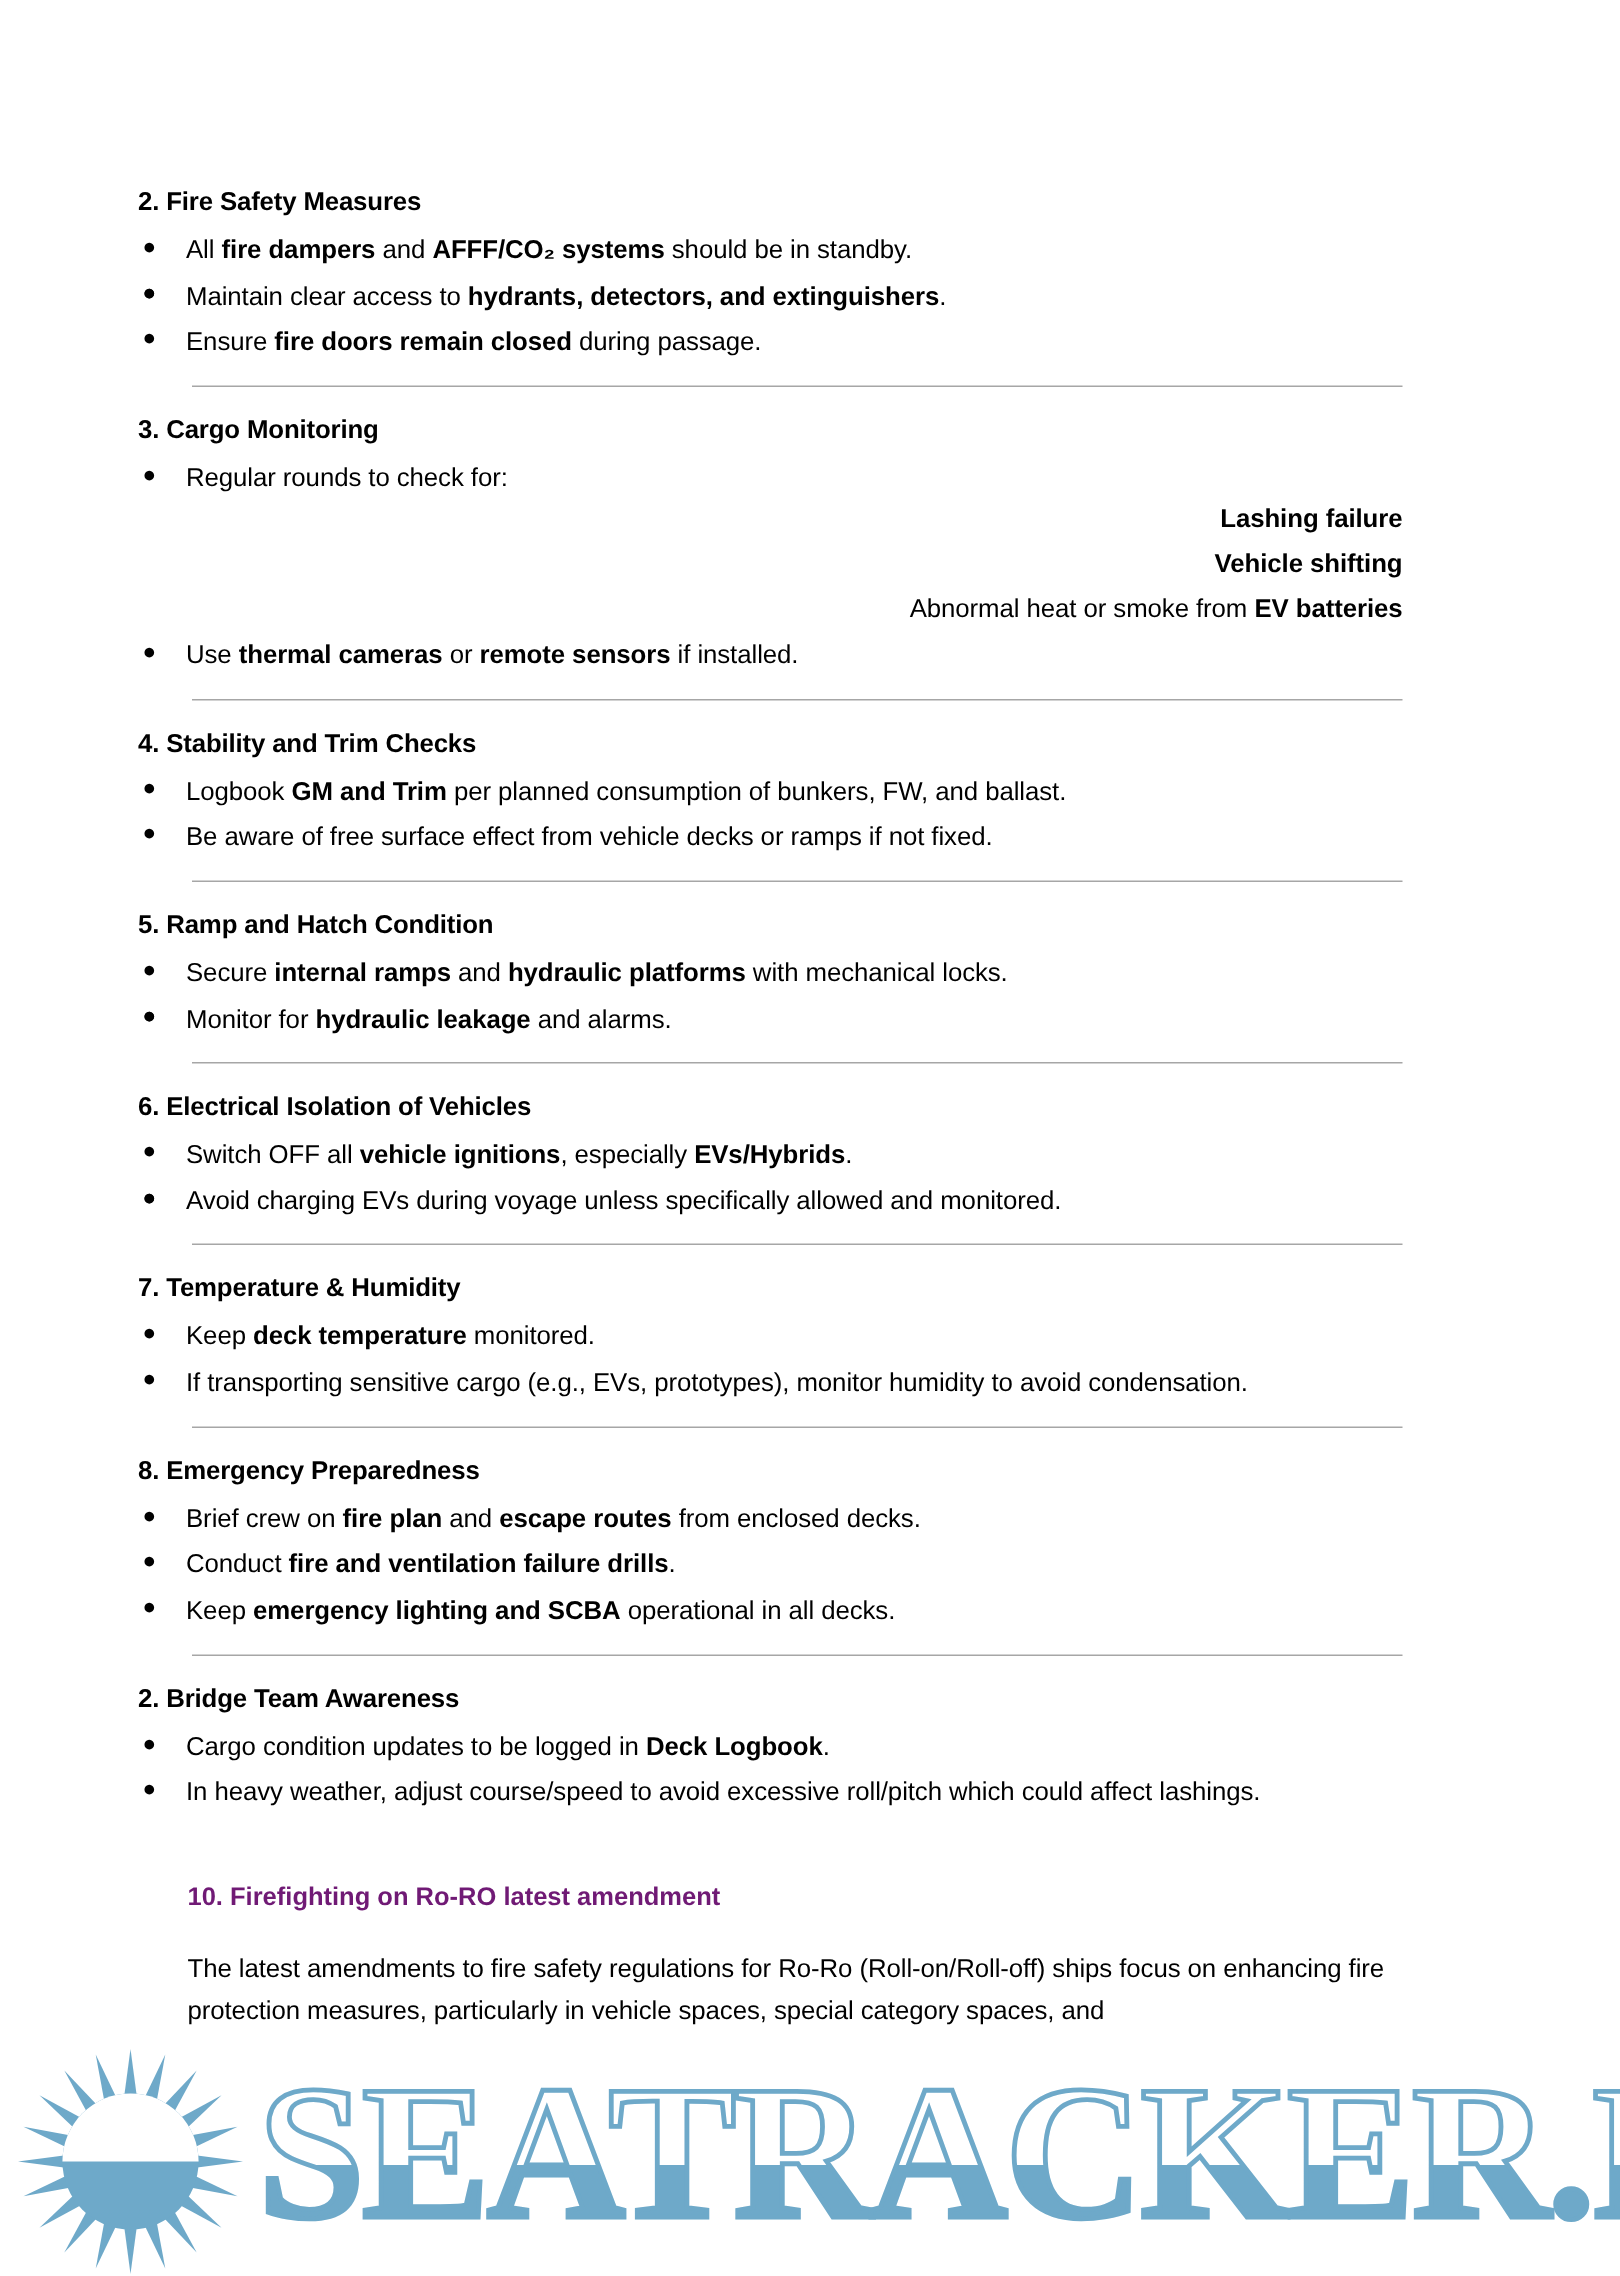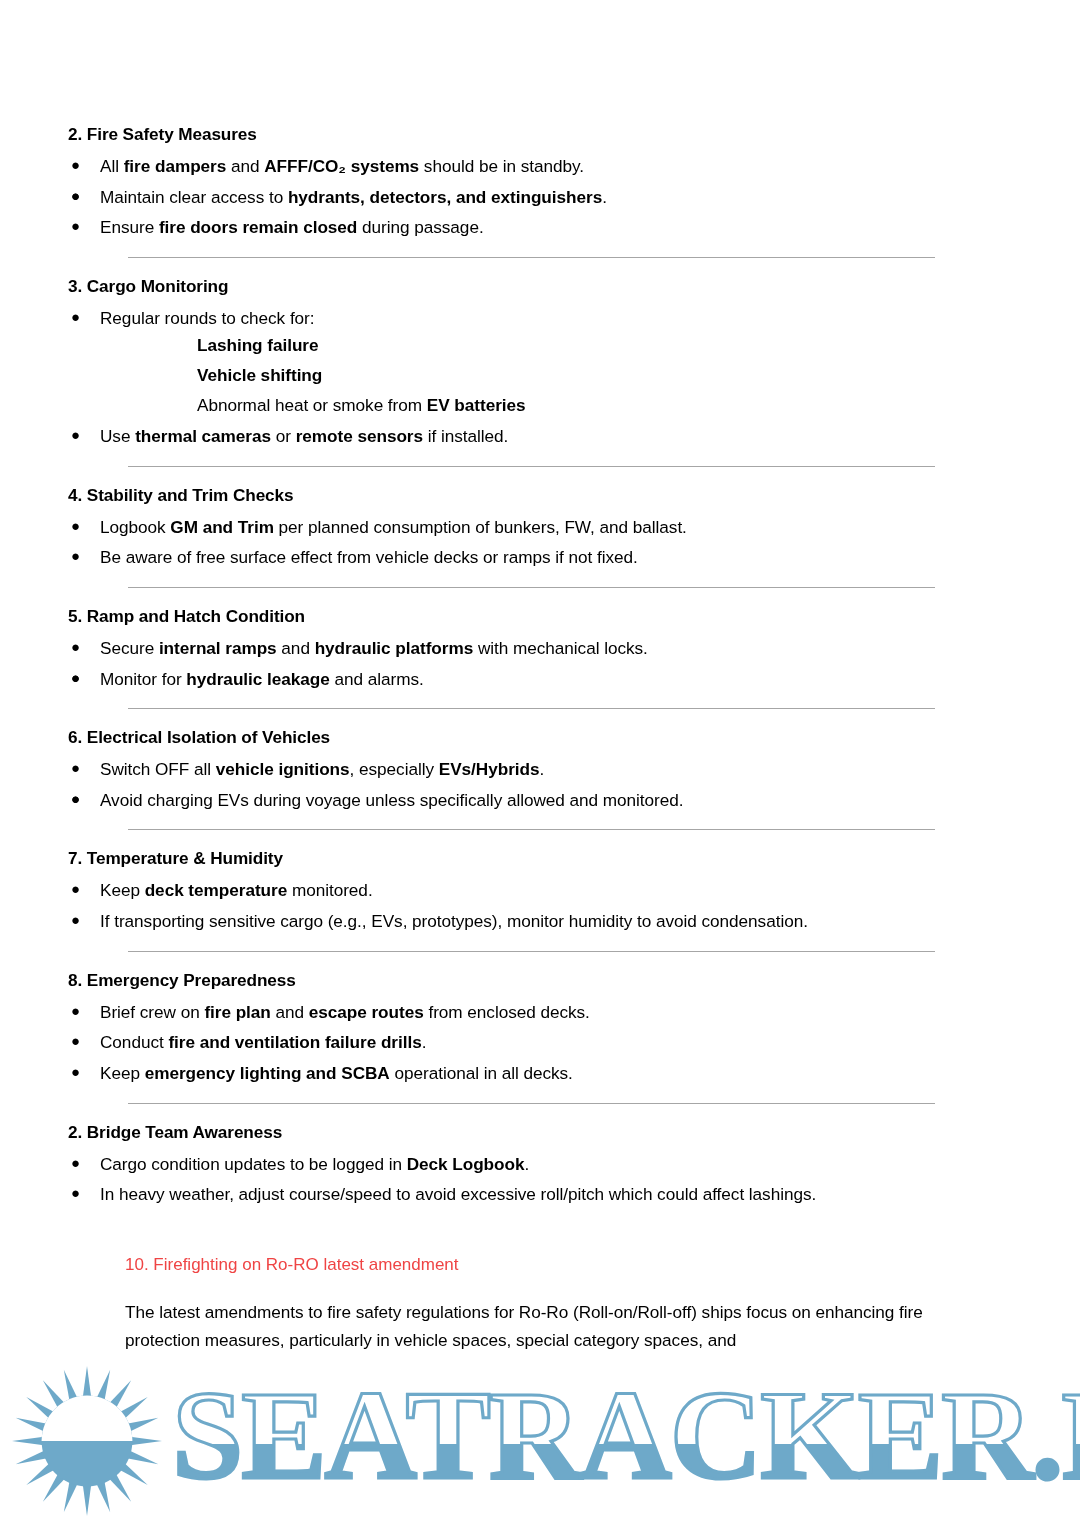--- a/index.html
+++ b/index.html
@@ -25,21 +25,21 @@
 
   .content {
     position: absolute;
     left: 0;
     top: 122px;
     width: 1080px;
   }
 
   
   .section {
-    padding-left: 68px;
+    padding-left: 92px;
     padding-right: 145px;
   }
 
   .sec-heading {
     font-size: 17.2px;
     font-weight: bold;
     line-height: 1.45;
     letter-spacing: -0.1px;
     margin: 0 0 6px 0;
     color: #000;
@@ -66,20 +66,21 @@
     left: 3px;
     top: 0;
     font-size: 15px;
     line-height: 1.62;
   }
 
   .subitems {
     list-style: none;
     margin: 0;
     padding: 0 0 0 65px;
+    text-align: right;
   }
   .subitems li {
     font-size: 17.2px;
     line-height: 1.58;
     margin-bottom: 3px;
     letter-spacing: -0.05px;
   }
 
   .divider {
     height: 0;
@@ -206,21 +207,21 @@
           <div class="sec-heading">2. Bridge Team Awareness</div>
           <ul class="bullets">
             <li><span class="bullet-dot">●</span><span><span>Cargo condition updates to be logged in </span><strong>Deck Logbook</strong><span>.</span></span></li>
             <li><span class="bullet-dot">●</span><span><span>In heavy weather, adjust course/speed to avoid excessive roll/pitch which could affect lashings.</span></span></li>
           </ul>
         </div>
       </div>
 
     <div class="gap-block"></div>
 
-    <p class="red-heading" style="color: #ef4444;">10. Firefighting on Ro-RO latest amendment</p>
+    <p class="red-heading" style="color: #701a75; font-weight: bold;">10. Firefighting on Ro-RO latest amendment</p>
 
     <p class="body-par">The latest amendments to fire safety regulations for Ro-Ro (Roll-on/Roll-off) ships focus on enhancing fire protection measures, particularly in vehicle spaces, special category spaces, and</p>
   </div>
 
   <div class="watermark">
     <svg class="wm-sun" viewBox="0 0 160 152" aria-hidden="true">
       <g id="sun-rays">
           <path d="M75.7 32.2 L80.0 0.0 L84.3 32.2 Z" fill="#6ea9c9"></path>
           <path d="M89.5 33.0 L103.5 3.7 L97.6 35.7 Z" fill="#6ea9c9"></path>
           <path d="M102.3 38.1 L124.7 14.5 L109.2 43.1 Z" fill="#6ea9c9"></path>

